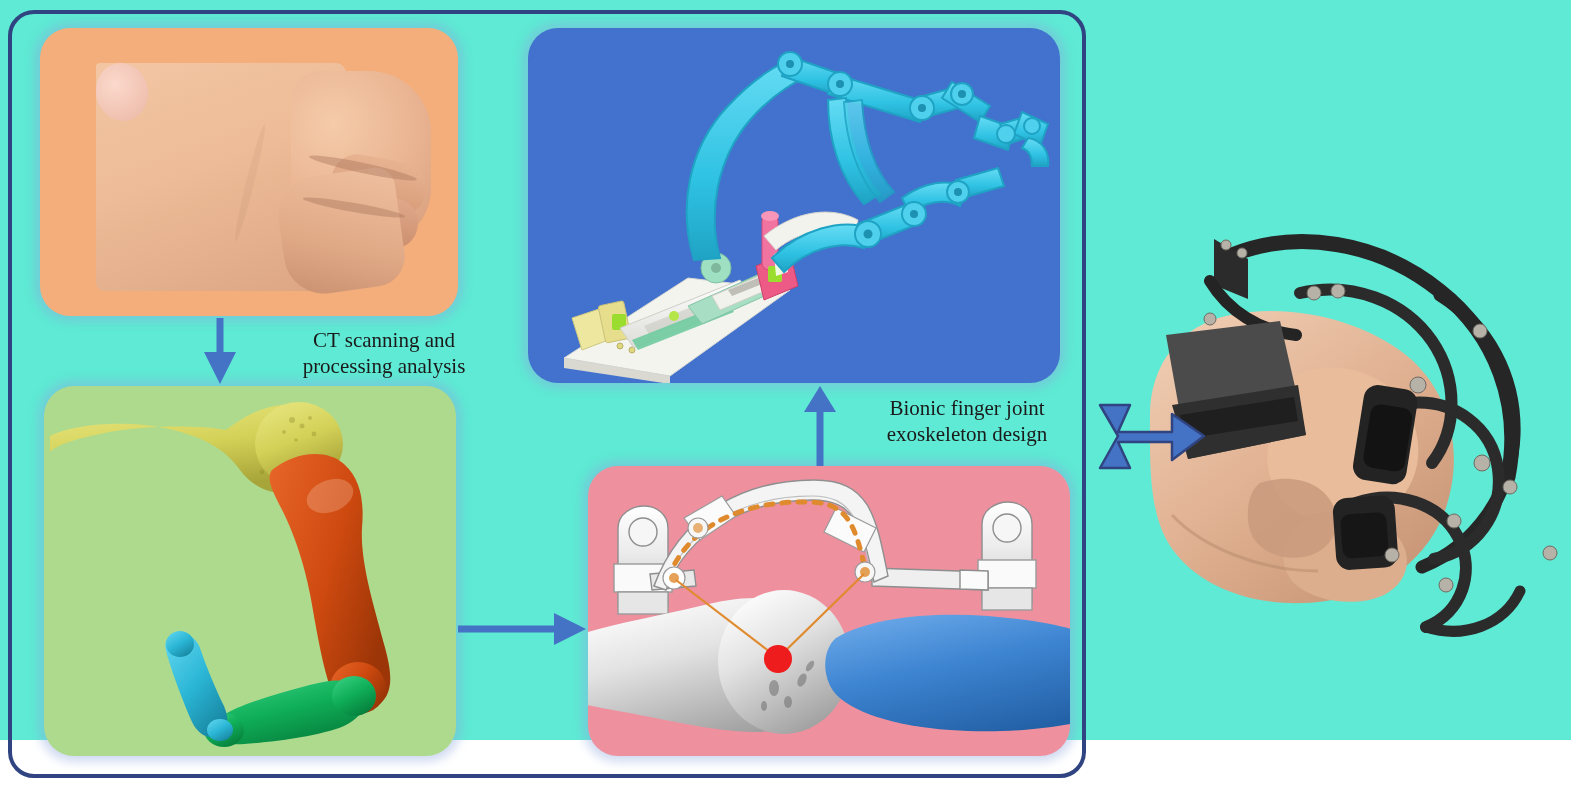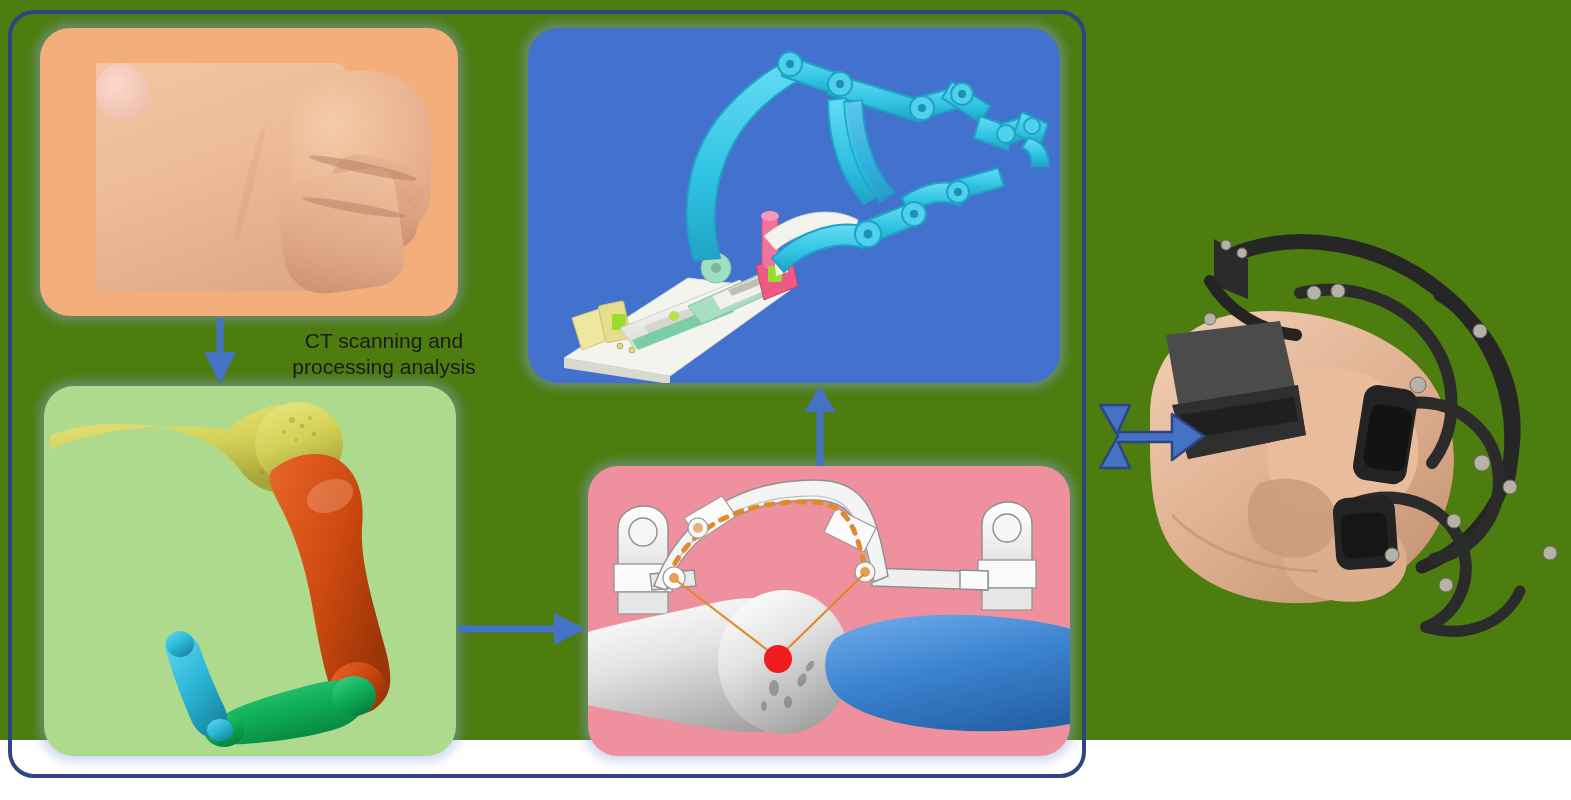--- a/index.html
+++ b/index.html
@@ -1,19 +1,19 @@
 <!DOCTYPE html>
 <html><head>
 <meta charset="utf-8">
 <style>
   html,body{margin:0;padding:0;background:#ffffff;}
   body{width:1571px;height:800px;position:relative;overflow:hidden;
        font-family:"Liberation Sans","DejaVu Sans",sans-serif;}
 
-  .figure{position:absolute;left:0;top:0;width:1571px;height:740px;background:#4d7c0f;}
+  .figure{position:absolute;left:0;top:0;width:1571px;height:740px;background:#5eead4;font-family:Liberation Serif, serif;}
 
   
   .frame{position:absolute;left:8px;top:10px;width:1078px;height:768px;
          border:4px solid #2F4480;border-radius:26px;box-sizing:border-box;background:transparent;}
 
   
   .panel{position:absolute;border-radius:30px;overflow:hidden;
          box-shadow:0 0 10px 6px rgba(140,165,220,.40);}
 
   
@@ -443,14 +443,16 @@
 
     <g>
       <path d="M1100,405 L1130,405 L1118,432 L1150,432 L1172,432 L1172,414
                L1204,436 L1172,460 L1172,442 L1118,442 L1130,468 L1100,468
                L1118,436 Z" fill="#4472C4" stroke="#2F4480" stroke-width="2.5" stroke-linejoin="round"></path>
     </g>
   </svg>
 
   <div class="cap cap-ct">CT scanning and
 processing analysis</div>
+  <div class="cap cap-bio">Bionic finger joint
+exoskeleton design</div>
 
 </div>
 
 </body></html>

